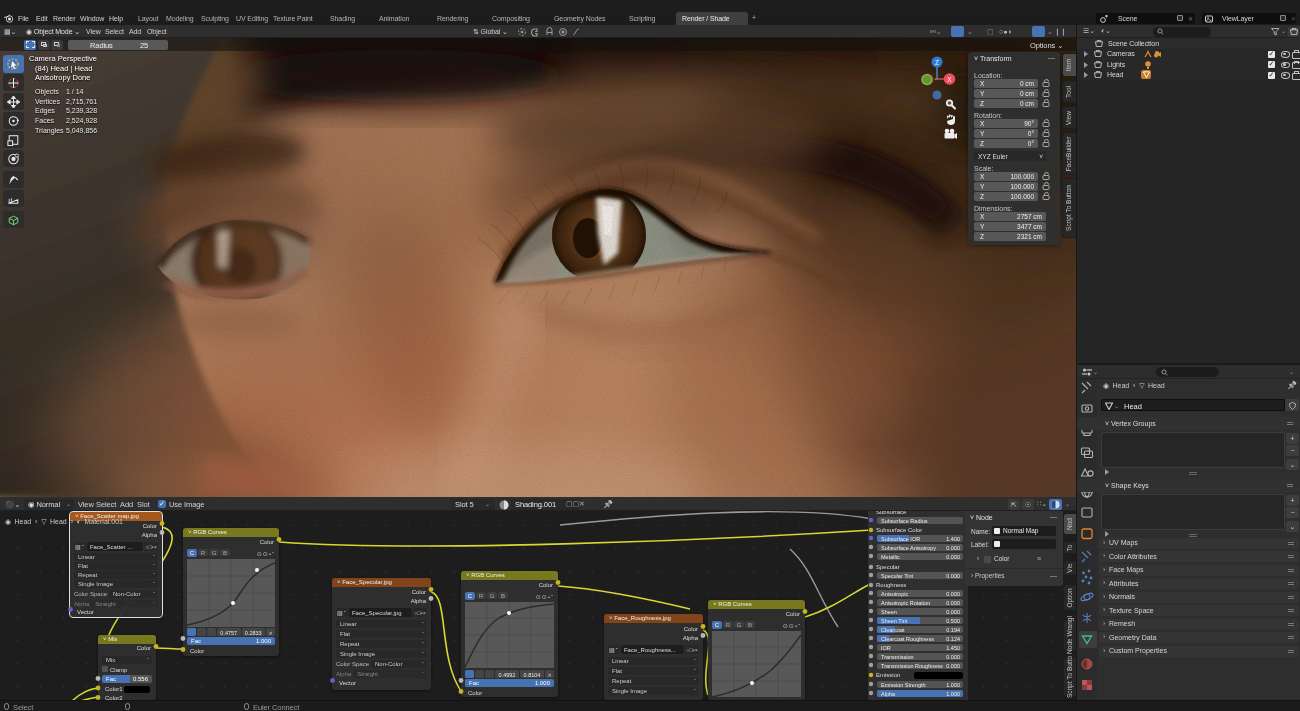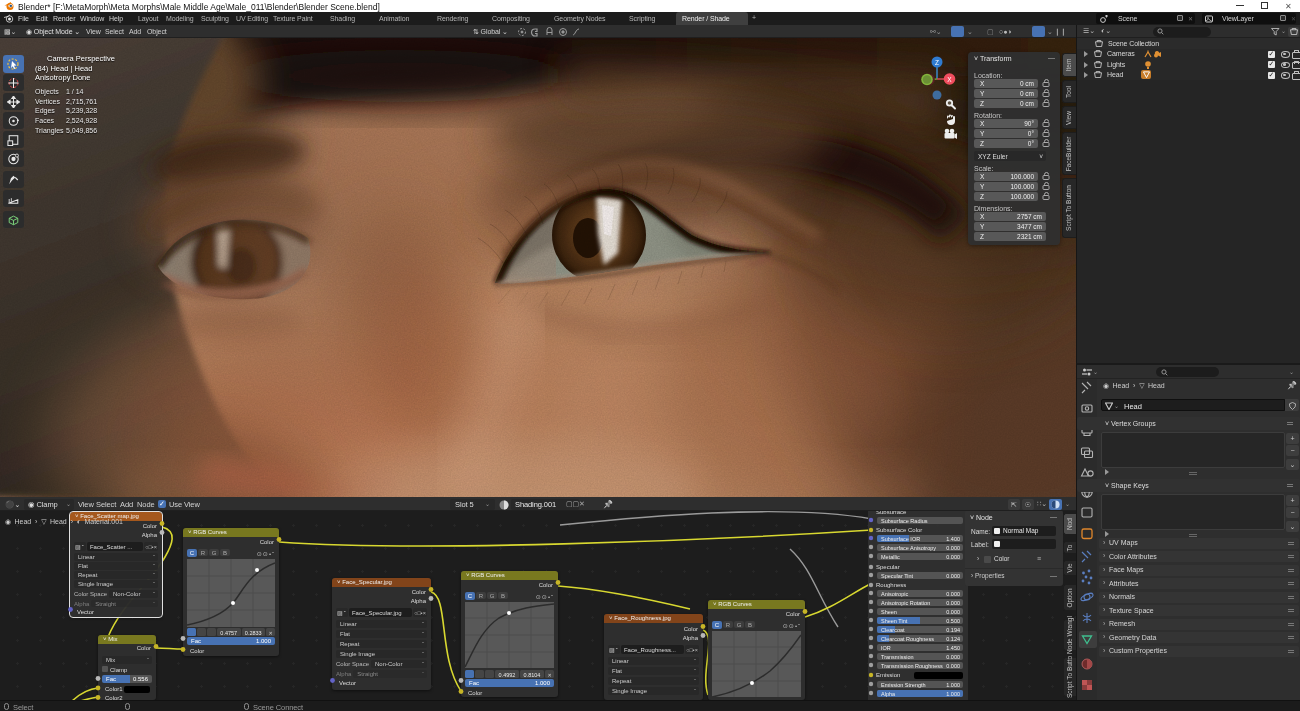--- a/index.html
+++ b/index.html
@@ -76,32 +76,20 @@
   .ctools u:first-child { background:#4772b3; }
   .ctools s { flex:1; background:#454545; border-radius:1.5px; text-decoration:none;
     font-size:5.5px; color:#e8e8e8; text-align:center; padding-top:1.5px; }
   .ctools x { width:9px; background:#454545; border-radius:1.5px; font-size:5px; color:#ccc;
     text-align:center; padding-top:1.5px; }
 </style>
 </head>
 <body>
 <div id="root">
 
-  <div class="abs" style="left:0;top:0;width:1300px;height:12px;background:#ffffff;">
-    <svg class="abs" style="left:4px;top:1px" width="10" height="10" viewBox="0 0 20 20">
-      <circle cx="12" cy="11" r="7" fill="#ea7600"></circle>
-      <ellipse cx="13" cy="9.5" rx="4.5" ry="3.5" fill="#fff"></ellipse>
-      <ellipse cx="13.5" cy="9.8" rx="2.6" ry="2.2" fill="#265787"></ellipse>
-      <path d="M1 9 L9 5 L13 2 L15 5 L8 9 Z" fill="#ea7600"></path>
-    </svg>
-    <div class="abs" style="left:18px;top:1.5px;font-size:8.5px;color:#111;">Blender* [F:\MetaMorph\Meta Morphs\Male Middle Age\Male_011\Blender\Blender Scene.blend]</div>
-    <div class="abs" style="left:1236px;top:5px;width:8px;height:1px;background:#333"></div>
-    <div class="abs" style="left:1261px;top:2px;width:7px;height:7px;border:1px solid #333"></div>
-    <div class="abs" style="left:1285px;top:1.5px;font-size:8px;color:#555;line-height:9px">✕</div>
-  </div>
 
   <div class="abs" style="left:0;top:12px;width:1300px;height:13px;background:#1c1c1c;">
     <svg class="abs" style="left:3px;top:1px" width="12" height="11" viewBox="0 0 24 20">
       <g fill="none" stroke="#e8e8e8" stroke-width="1.6">
         <circle cx="13" cy="11" r="6.5"></circle>
         <path d="M2 8 L10 6 L14 2.5"></path>
       </g>
       <circle cx="13" cy="11" r="3" fill="#e8e8e8"></circle>
     </svg>
     <div class="abs txt" style="left:18px;top:2.5px">File</div>
@@ -325,20 +313,36 @@
         <rect x="130" y="290" width="800" height="169" fill="#c06a45" opacity="0.14" filter="url(#b30)"></rect>
         <ellipse cx="300" cy="410" rx="140" ry="80" fill="#c4704e" opacity="0.25" filter="url(#b30)"></ellipse>
         <ellipse cx="420" cy="300" rx="55" ry="90" fill="#a05030" opacity="0.18" filter="url(#b30)"></ellipse>
         <ellipse cx="520" cy="450" rx="180" ry="45" fill="#d9ab89" opacity="0.5" filter="url(#b18)"></ellipse>
         <rect x="0" y="0" width="1076" height="459" fill="#b4512f" opacity="0.05"></rect>
 
         <rect x="0" y="0" width="1076" height="459" filter="url(#noise)" opacity="0.21"></rect>
       </svg>
     </div>
 
+    <div class="abs" style="left:0;top:13px;width:1076px;height:13px;background:rgba(18,16,14,0.55)">
+      <div class="abs" style="left:24px;top:1.5px;width:12px;height:10px;background:#4772b3;border-radius:2px"></div>
+      <div class="abs" style="left:25.5px;top:3px;width:9px;height:7px;border:1px dashed #dce6f5;border-width:1px"></div>
+      <div class="abs" style="left:38px;top:1.5px;width:12px;height:10px;background:#3a3a3a;border-radius:2px">
+          <div style="position:absolute;left:2.5px;top:2px;width:5px;height:4.5px;border:1px solid #cfcfcf"></div>
+          <div style="position:absolute;left:5px;top:4px;width:4px;height:3.5px;background:#8a8a8a;border:1px solid #cfcfcf"></div>
+        </div>
+      <div class="abs" style="left:51px;top:1.5px;width:12px;height:10px;background:#3a3a3a;border-radius:2px">
+          <div style="position:absolute;left:2.5px;top:2px;width:5px;height:4.5px;border:1px dashed #cfcfcf"></div>
+          <div style="position:absolute;left:5.5px;top:4.5px;width:3.5px;height:3px;background:#8a8a8a"></div>
+        </div>
+      <div class="abs" style="left:68px;top:1.5px;width:100px;height:10px;background:#595959;border-radius:2px"></div>
+      <div class="abs txt" style="left:90px;top:2.5px;color:#eee;font-size:7.5px">Radius</div>
+      <div class="abs txt" style="left:140px;top:2.5px;color:#eee;font-size:7.5px">25</div>
+      <div class="abs txt" style="left:1030px;top:2.5px;color:#ddd;font-size:7.5px">Options ⌄</div>
+    </div>
 
     <div class="abs" style="left:3px;top:30px;width:21px;height:18px;background:#4772b3;border-radius:3px"></div>
     <svg class="abs" style="left:7px;top:33px" width="13" height="13" viewBox="0 0 13 13">
       <circle cx="6" cy="6" r="5" fill="none" stroke="#f0c03c" stroke-width="1.2" stroke-dasharray="2 1.6"></circle>
       <path d="M5 3 L9.5 7.5 L7 7.8 L8.3 10.5 L7 11 L5.8 8.3 L4 10 Z" fill="#fff"></path>
     </svg>
     <div class="abs" style="left:3px;top:49px;width:21px;height:17px;background:#2c2c2c;border-radius:3px"></div>
     <svg class="abs" style="left:7px;top:52px" width="13" height="12" viewBox="0 0 13 12">
       <circle cx="6.5" cy="6" r="4.5" fill="none" stroke="#d44" stroke-width="1" stroke-dasharray="2.5 1.5"></circle>
       <path d="M6.5 1 L6.5 11 M1.5 6 L11.5 6" stroke="#eee" stroke-width="1"></path>
@@ -372,21 +376,21 @@
     <div class="abs" style="left:3px;top:165px;width:21px;height:17px;background:#2c2c2c;border-radius:3px"></div>
     <svg class="abs" style="left:7px;top:168px" width="13" height="12" viewBox="0 0 14 14">
       <path d="M1 12 L12 12 L12 8 L1 12 Z" fill="none" stroke="#e8e8e8" stroke-width="1.2"></path>
       <path d="M2 7 L2 11 M4.5 6 L4.5 10" stroke="#e8e8e8" stroke-width="1"></path>
     </svg>
     <div class="abs" style="left:3px;top:186px;width:21px;height:17px;background:#2c2c2c;border-radius:3px"></div>
     <svg class="abs" style="left:7px;top:189px" width="13" height="12" viewBox="0 0 14 14">
       <path d="M2 5 L7 2.5 L12 5 L12 10 L7 12.5 L2 10 Z M2 5 L7 7.5 L12 5 M7 7.5 L7 12.5" fill="none" stroke="#7dd87d" stroke-width="1.1"></path>
     </svg>
 
-    <div class="abs" style="left:47px;top:29px;font-size:7.5px;color:#fff;text-shadow:0 1px 1px rgba(0,0,0,0.8)">Camera Perspective</div>
+    <div class="abs" style="left:29px;top:29px;font-size:7.5px;color:#fff;text-shadow:0 1px 1px rgba(0,0,0,0.8)">Camera Perspective</div>
     <div class="abs" style="left:35px;top:39px;font-size:7.5px;color:#fff;text-shadow:0 1px 1px rgba(0,0,0,0.8)">(84) Head | Head</div>
     <div class="abs" style="left:35px;top:48px;font-size:7.5px;color:#fff;text-shadow:0 1px 1px rgba(0,0,0,0.8)">Anisotropy Done</div>
     <div class="abs" style="left:35px;top:62px;font-size:7px;color:#e8e8e8;text-shadow:0 1px 1px rgba(0,0,0,0.8);line-height:9.7px">
       Objects<br>Vertices<br>Edges<br>Faces<br>Triangles
     </div>
     <div class="abs" style="left:66px;top:62px;font-size:7px;color:#e8e8e8;text-shadow:0 1px 1px rgba(0,0,0,0.8);line-height:9.7px">
       1 / 14<br>2,715,761<br>5,239,328<br>2,524,928<br>5,049,856
     </div>
 
     <svg class="abs" style="left:920px;top:28px" width="40" height="72" viewBox="0 0 40 72">
@@ -1012,28 +1016,28 @@
     <div class="vtab" style="left:1063px;top:122px;height:32px">
         <span>Node Wrangl</span>
       </div>
     <div class="vtab" style="left:1063px;top:160px;height:40px">
         <span>Script To Butto</span>
       </div>
 
     <div class="abs" style="left:0;top:0;width:1076px;height:14px;background:#2e2e2e;border-bottom:1px solid #1f1f1f">
       <div class="abs txt" style="left:5px;top:3px;color:#ccc;font-size:7.5px">⚫⌄</div>
       <div class="abs" style="left:24px;top:1.5px;width:50px;height:11px;background:#282828;border-radius:2px"></div>
-      <div class="abs txt" style="left:28px;top:3px;color:#ddd;font-size:7.5px">◉ Clamp</div>
+      <div class="abs txt" style="left:28px;top:3px;color:#ddd;font-size:7.5px">◉ Normal</div>
       <div class="abs txt" style="left:66px;top:3px;color:#999;font-size:6px">⌄</div>
       <div class="abs txt" style="left:78px;top:3px;font-size:7.5px">View</div>
       <div class="abs txt" style="left:96px;top:3px;font-size:7.5px">Select</div>
       <div class="abs txt" style="left:120px;top:3px;font-size:7.5px">Add</div>
-      <div class="abs txt" style="left:137px;top:3px;font-size:7.5px">Node</div>
+      <div class="abs txt" style="left:137px;top:3px;font-size:7.5px">Slot</div>
       <div class="abs" style="left:158px;top:3px;width:8px;height:8px;background:#4772b3;border-radius:2px;color:#fff;font-size:7px;line-height:8px;text-align:center">✓</div>
-      <div class="abs txt" style="left:169px;top:3px;font-size:7.5px">Use View</div>
+      <div class="abs txt" style="left:169px;top:3px;font-size:7.5px">Use Image</div>
       <div class="abs" style="left:450px;top:1.5px;width:45px;height:11px;background:#282828;border-radius:2px"></div>
       <div class="abs txt" style="left:455px;top:3px;color:#ddd;font-size:7.5px">Slot 5</div>
       <div class="abs txt" style="left:485px;top:3px;color:#999;font-size:6px">⌄</div>
       <svg class="abs" style="left:499px;top:2.5px" width="10" height="10" viewBox="0 0 10 10">
           <circle cx="5" cy="5" r="4.5" fill="#888"></circle>
           <path d="M5 0.5 a4.5 4.5 0 0 1 0 9 z" fill="#ddd"></path>
         </svg>
       <div class="abs" style="left:511px;top:1.5px;width:68px;height:11px;background:#282828;border-radius:2px"></div>
       <div class="abs txt" style="left:515px;top:3px;color:#e8e8e8;font-size:7.5px">Shading.001</div>
       <div class="abs txt" style="left:566px;top:3px;color:#aaa;font-size:7px">▢▢✕</div>
@@ -1050,17 +1054,17 @@
     </div>
 
     <div class="abs" style="left:5px;top:21px;font-size:7px;color:#ccc">◉  Head &nbsp;›&nbsp; ▽  Head &nbsp;›&nbsp; ◐  Material.001</div>
   </div>
 
   <div class="abs" style="left:0;top:700px;width:1300px;height:11px;background:#1b1b1b;border-top:1px solid #111">
     <div class="abs" style="left:4px;top:1.5px;width:5px;height:7px;border:1px solid #909090;border-radius:2.5px"></div>
     <div class="abs txt" style="left:13px;top:1.5px;color:#999;font-size:7.5px">Select</div>
     <div class="abs" style="left:125px;top:1.5px;width:5px;height:7px;border:1px solid #909090;border-radius:2.5px"></div>
     <div class="abs" style="left:244px;top:1.5px;width:5px;height:7px;border:1px solid #909090;border-radius:2.5px"></div>
-    <div class="abs txt" style="left:253px;top:1.5px;color:#999;font-size:7.5px">Scene Connect</div>
+    <div class="abs txt" style="left:253px;top:1.5px;color:#999;font-size:7.5px">Euler Connect</div>
     <div class="abs txt" style="left:1281px;top:14px;color:#8a8a8a;font-size:7.5px">3.2.2</div>
   </div>
 
 </div>
 
 </body></html>

